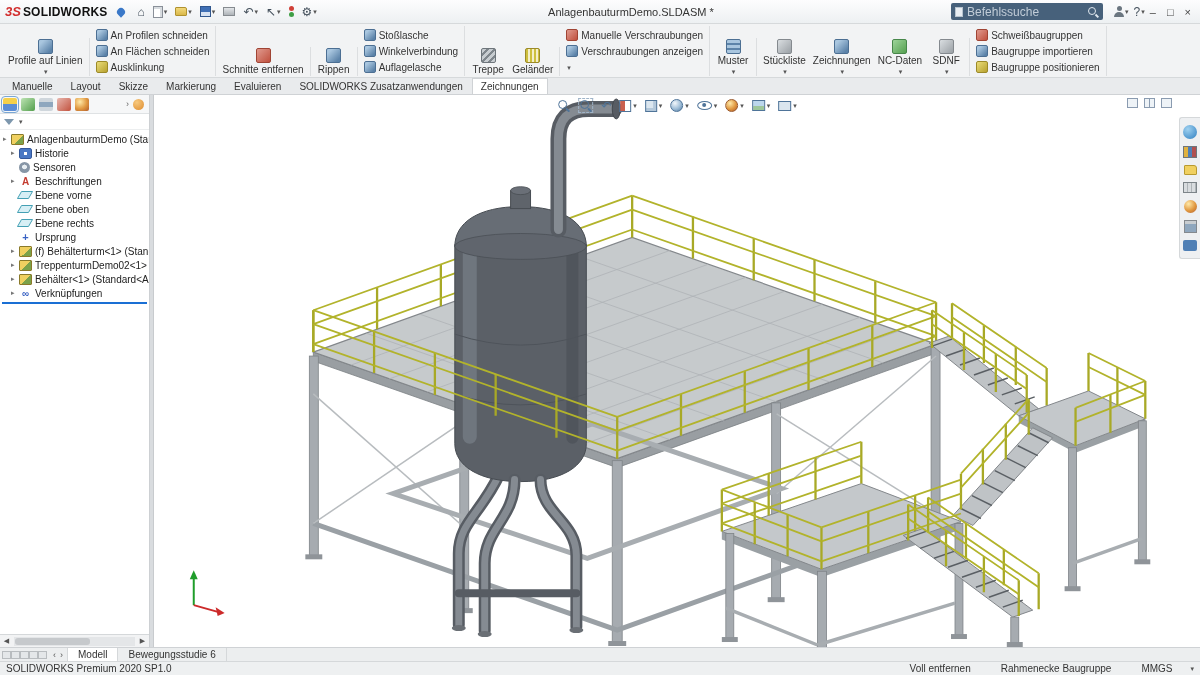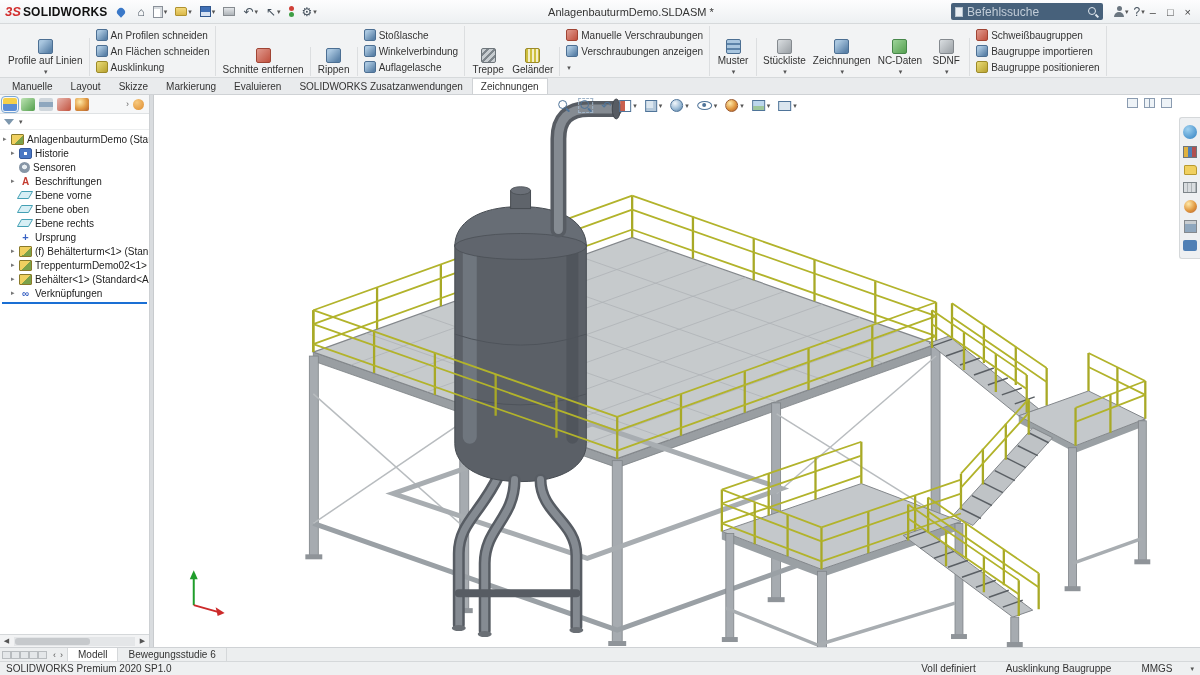--- a/index.html
+++ b/index.html
@@ -708,19 +708,19 @@
     <span class="bt-nav">
       <span>‹</span>
       <span>›</span>
     </span>
     <span class="btab active">Modell</span>
     <span class="btab">Bewegungsstudie 6</span>
   </div>
 
   <div class="statusbar">
     <span class="sb-left">SOLIDWORKS Premium 2020 SP1.0</span>
-    <span class="sb-item">Voll definiert</span>
-    <span class="sb-item">Ausklinkung Baugruppe</span>
+    <span class="sb-item">Voll entfernen</span>
+    <span class="sb-item">Rahmenecke Baugruppe</span>
     <span class="sb-item">MMGS</span>
     <span class="sb-caret">▾</span>
   </div>
 
 </div>
 
 </body></html>

